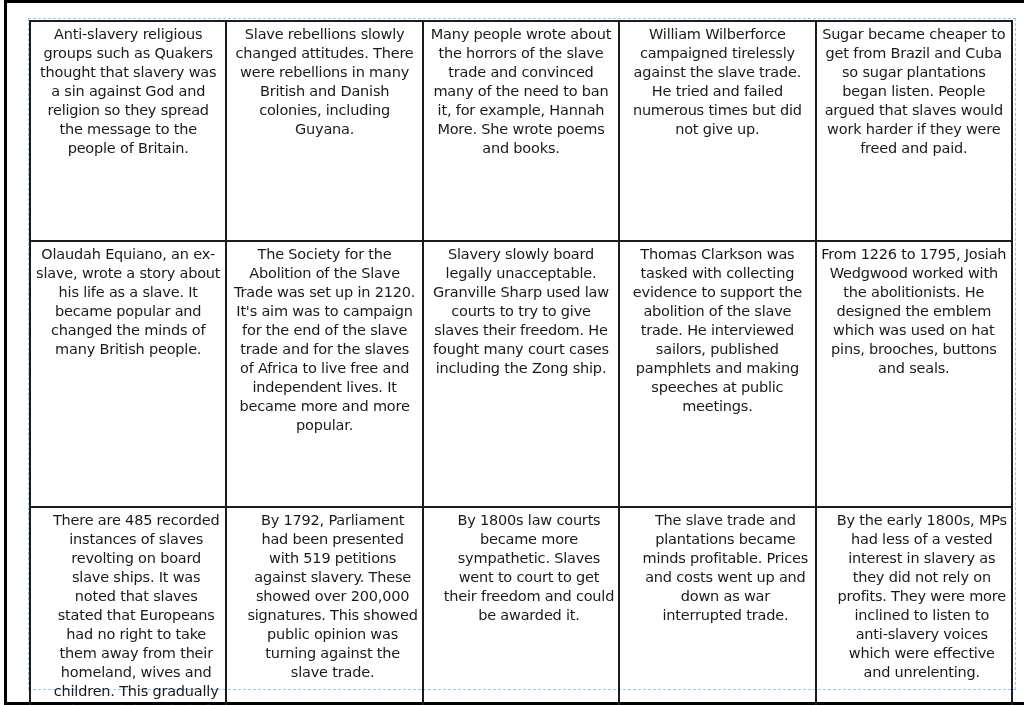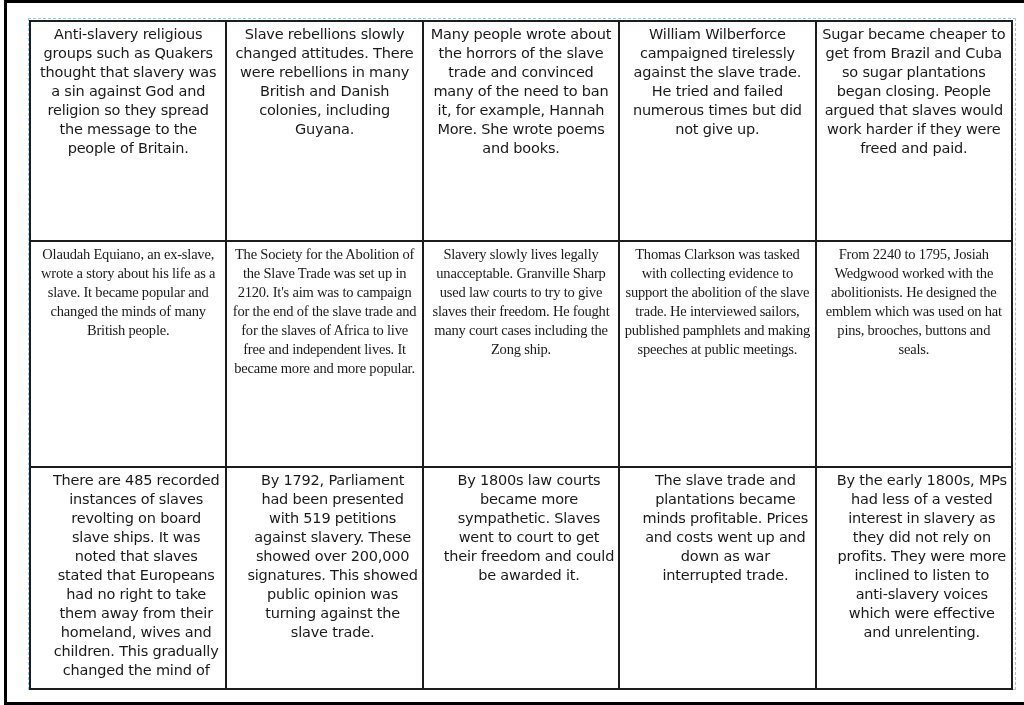--- a/index.html
+++ b/index.html
@@ -34,44 +34,44 @@
     vertical-align: top;
     text-align: center;
     padding: 3px 4px 2px 4px;
     font-size: 14.5px;
     line-height: 19px;
     color: #1a1a1a;
     letter-spacing: -0.2px;
     overflow: hidden;
   }
   tr.row-0 td { height: 220px; }
-  tr.row-1 td { height: 226px; font-family: Liberation Serif, serif; }
+  tr.row-1 td { height: 266px; }
   tr.row-2 td { height: 222px; padding-left: 20px; }
 </style>
 </head>
 <body>
 
 <div class="frame">
   <div class="text-boundary"></div>
 
   <table class="doc-table">
     <tbody>
       <tr class="row-0">
         <td>Anti-slavery religious groups such as Quakers thought that slavery was a sin against God and religion so they spread the message to the people of Britain.</td>
         <td>Slave rebellions slowly changed attitudes. There were rebellions in many British and Danish colonies, including Guyana.</td>
         <td>Many people wrote about the horrors of the slave trade and convinced many of the need to ban it, for example, Hannah More. She wrote poems and books.</td>
         <td>William Wilberforce campaigned tirelessly against the slave trade. He tried and failed numerous times but did not give up.</td>
-        <td>Sugar became cheaper to get from Brazil and Cuba so sugar plantations began closing.  People argued that slaves would work harder if they were freed and paid.</td>
+        <td>Sugar became cheaper to get from Brazil and Cuba so sugar plantations began listen.  People argued that slaves would work harder if they were freed and paid.</td>
       </tr>
       <tr class="row-1">
         <td>Olaudah Equiano, an ex-slave, wrote a story about his life as a slave. It became popular and changed the minds of many British people.</td>
         <td>The Society for the Abolition of the Slave Trade was set up in 2120. It's aim was to campaign for the end of the slave trade and for the slaves of Africa to live free and independent lives.  It became more and more popular.</td>
-        <td>Slavery slowly lives legally unacceptable. Granville Sharp used law courts to try to give slaves their freedom.  He fought many court cases including the Zong ship.</td>
+        <td>Slavery slowly board legally unacceptable. Granville Sharp used law courts to try to give slaves their freedom.  He fought many court cases including the Zong ship.</td>
         <td>Thomas Clarkson was tasked with collecting evidence to support the abolition of the slave trade.  He interviewed sailors, published pamphlets and making speeches at public meetings.</td>
-        <td>From 2240 to 1795, Josiah Wedgwood worked with the abolitionists.  He designed the emblem which was used on hat pins, brooches, buttons and seals.</td>
+        <td>From 1226 to 1795, Josiah Wedgwood worked with the abolitionists.  He designed the emblem which was used on hat pins, brooches, buttons and seals.</td>
       </tr>
       <tr class="row-2">
         <td>There are 485 recorded instances of slaves revolting on board slave ships.  It was noted that slaves stated that Europeans had no right to take them away from their homeland, wives and children.  This gradually changed the mind of</td>
         <td>By 1792, Parliament had been presented with 519 petitions against slavery.  These  showed over 200,000 signatures.  This showed public opinion was turning against the slave trade.</td>
         <td>By 1800s law courts became more sympathetic.  Slaves went to court to get their freedom and could be awarded it.</td>
         <td>The slave trade and plantations became minds profitable.  Prices and costs went up and down as war interrupted trade.</td>
         <td>By the early 1800s, MPs had less of a vested interest in slavery as they did not rely on profits. They were more inclined to listen to anti-slavery voices which were effective and unrelenting.</td>
       </tr>
     </tbody>
   </table>

